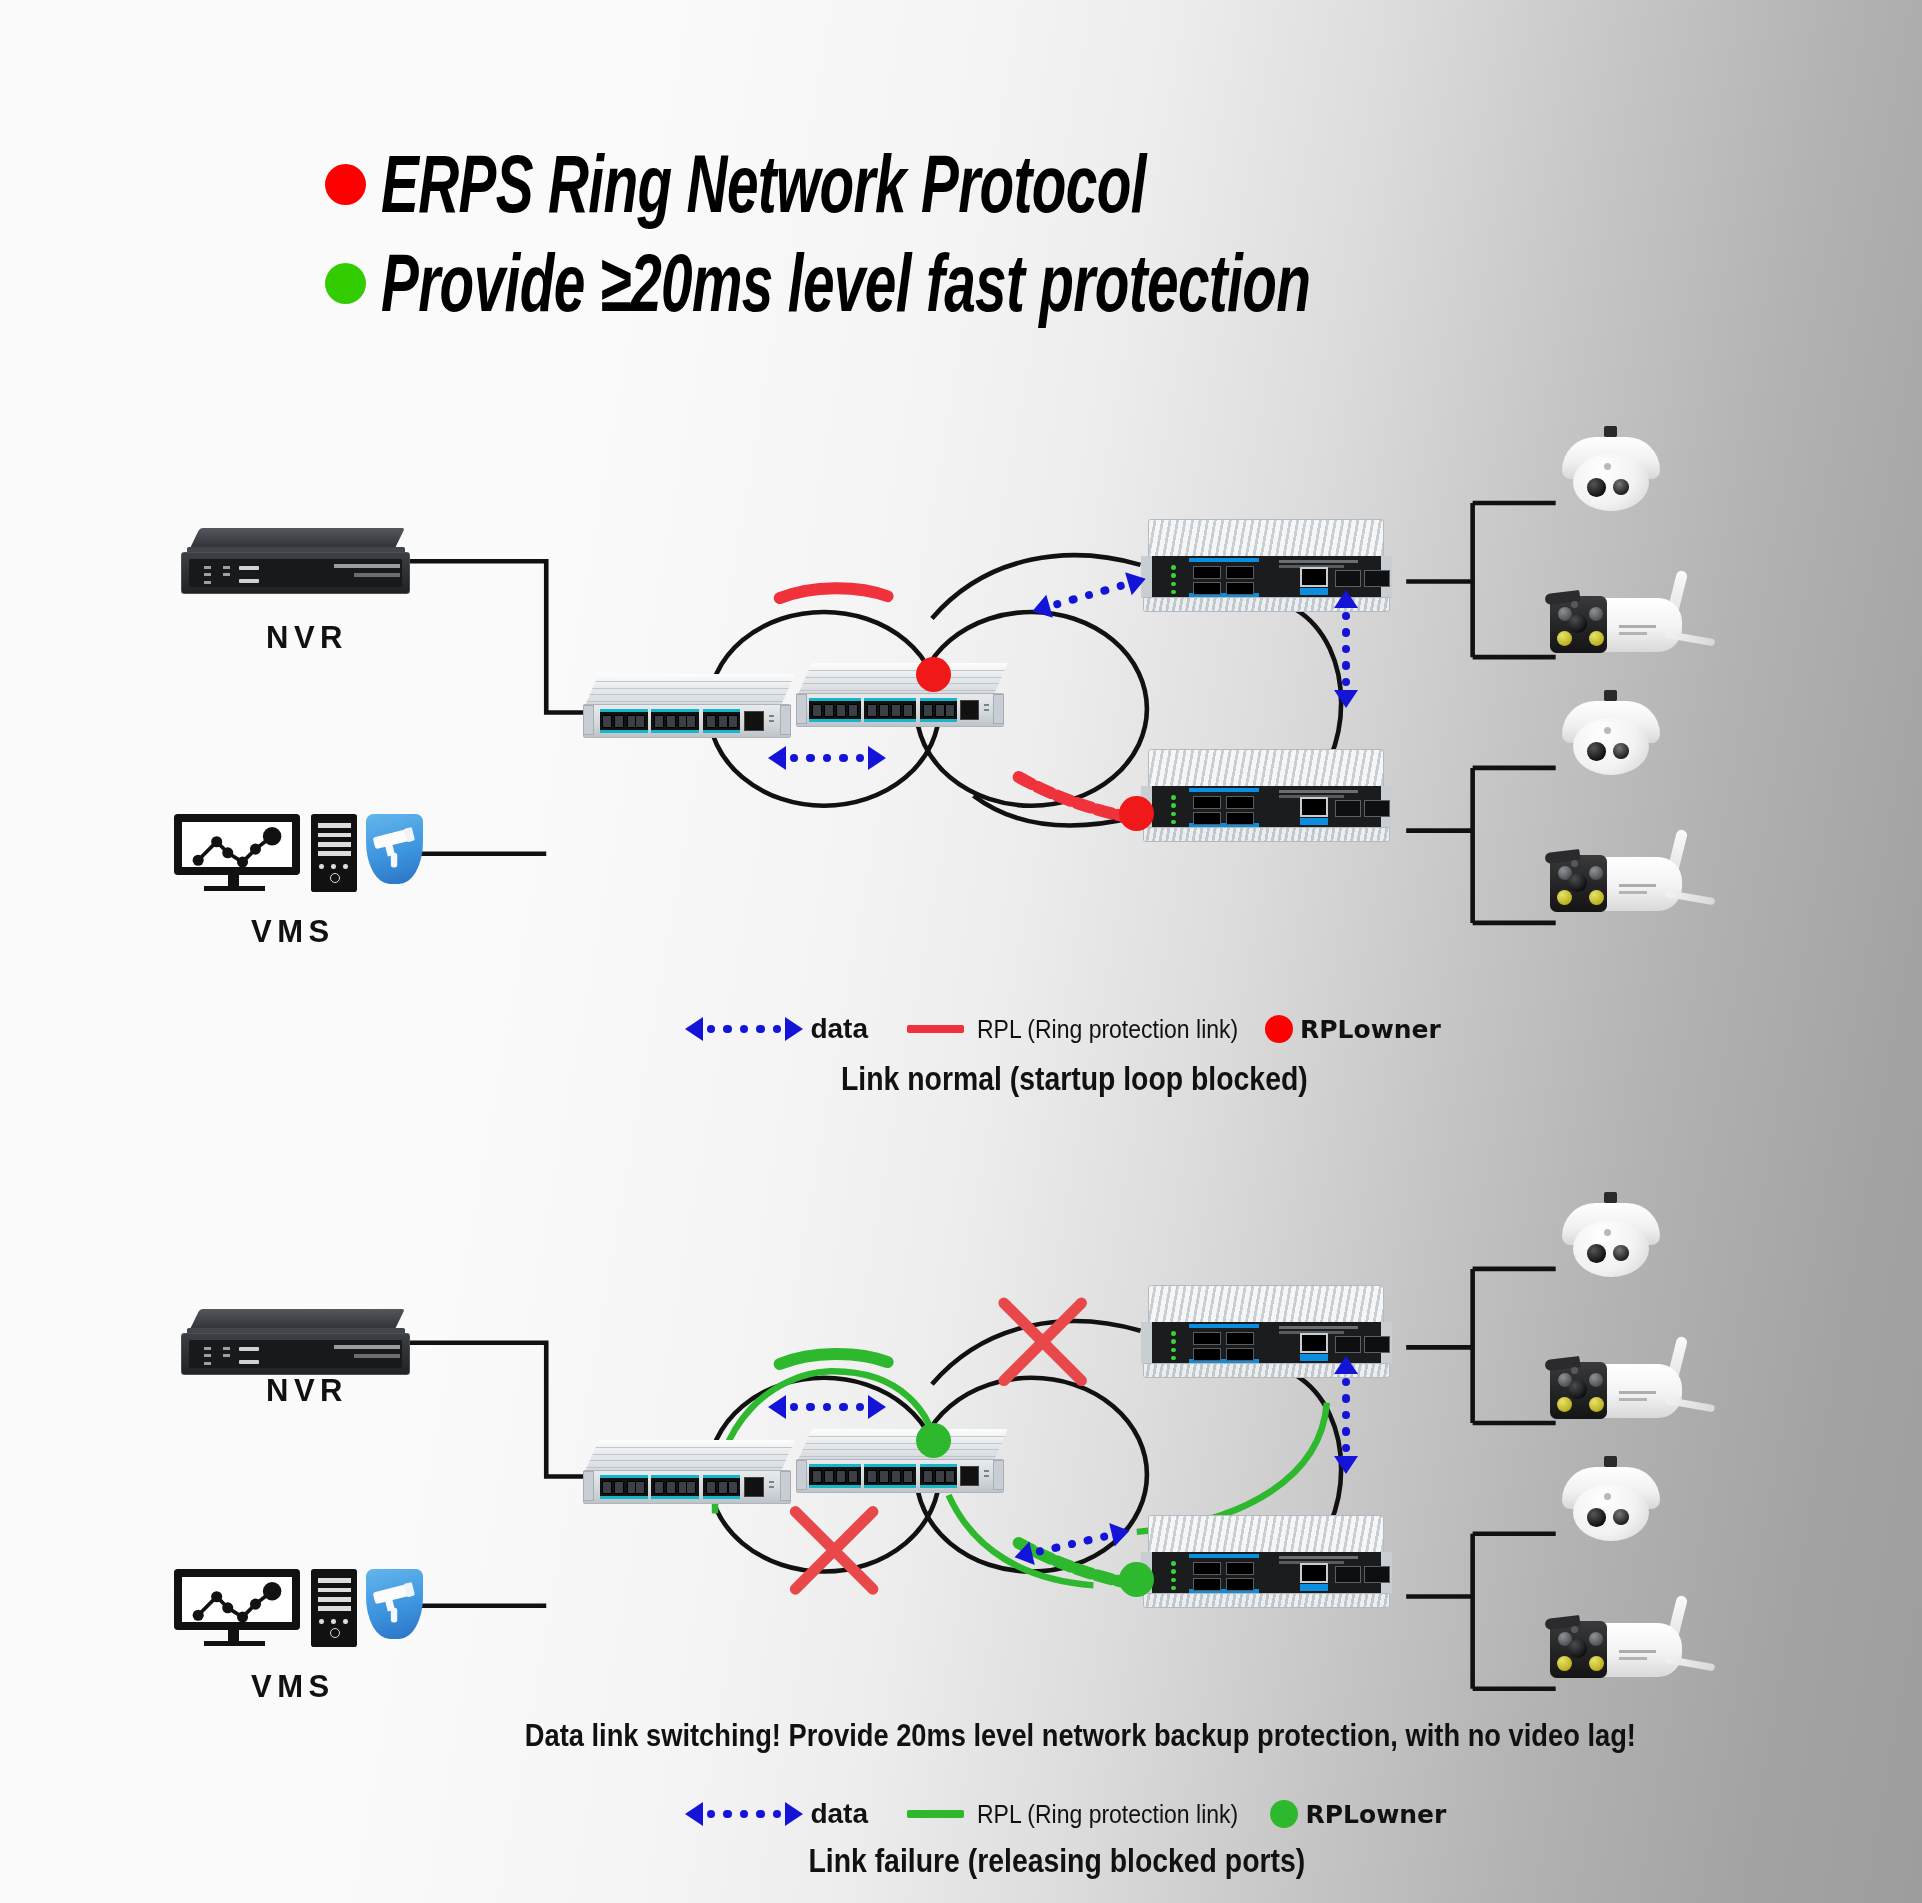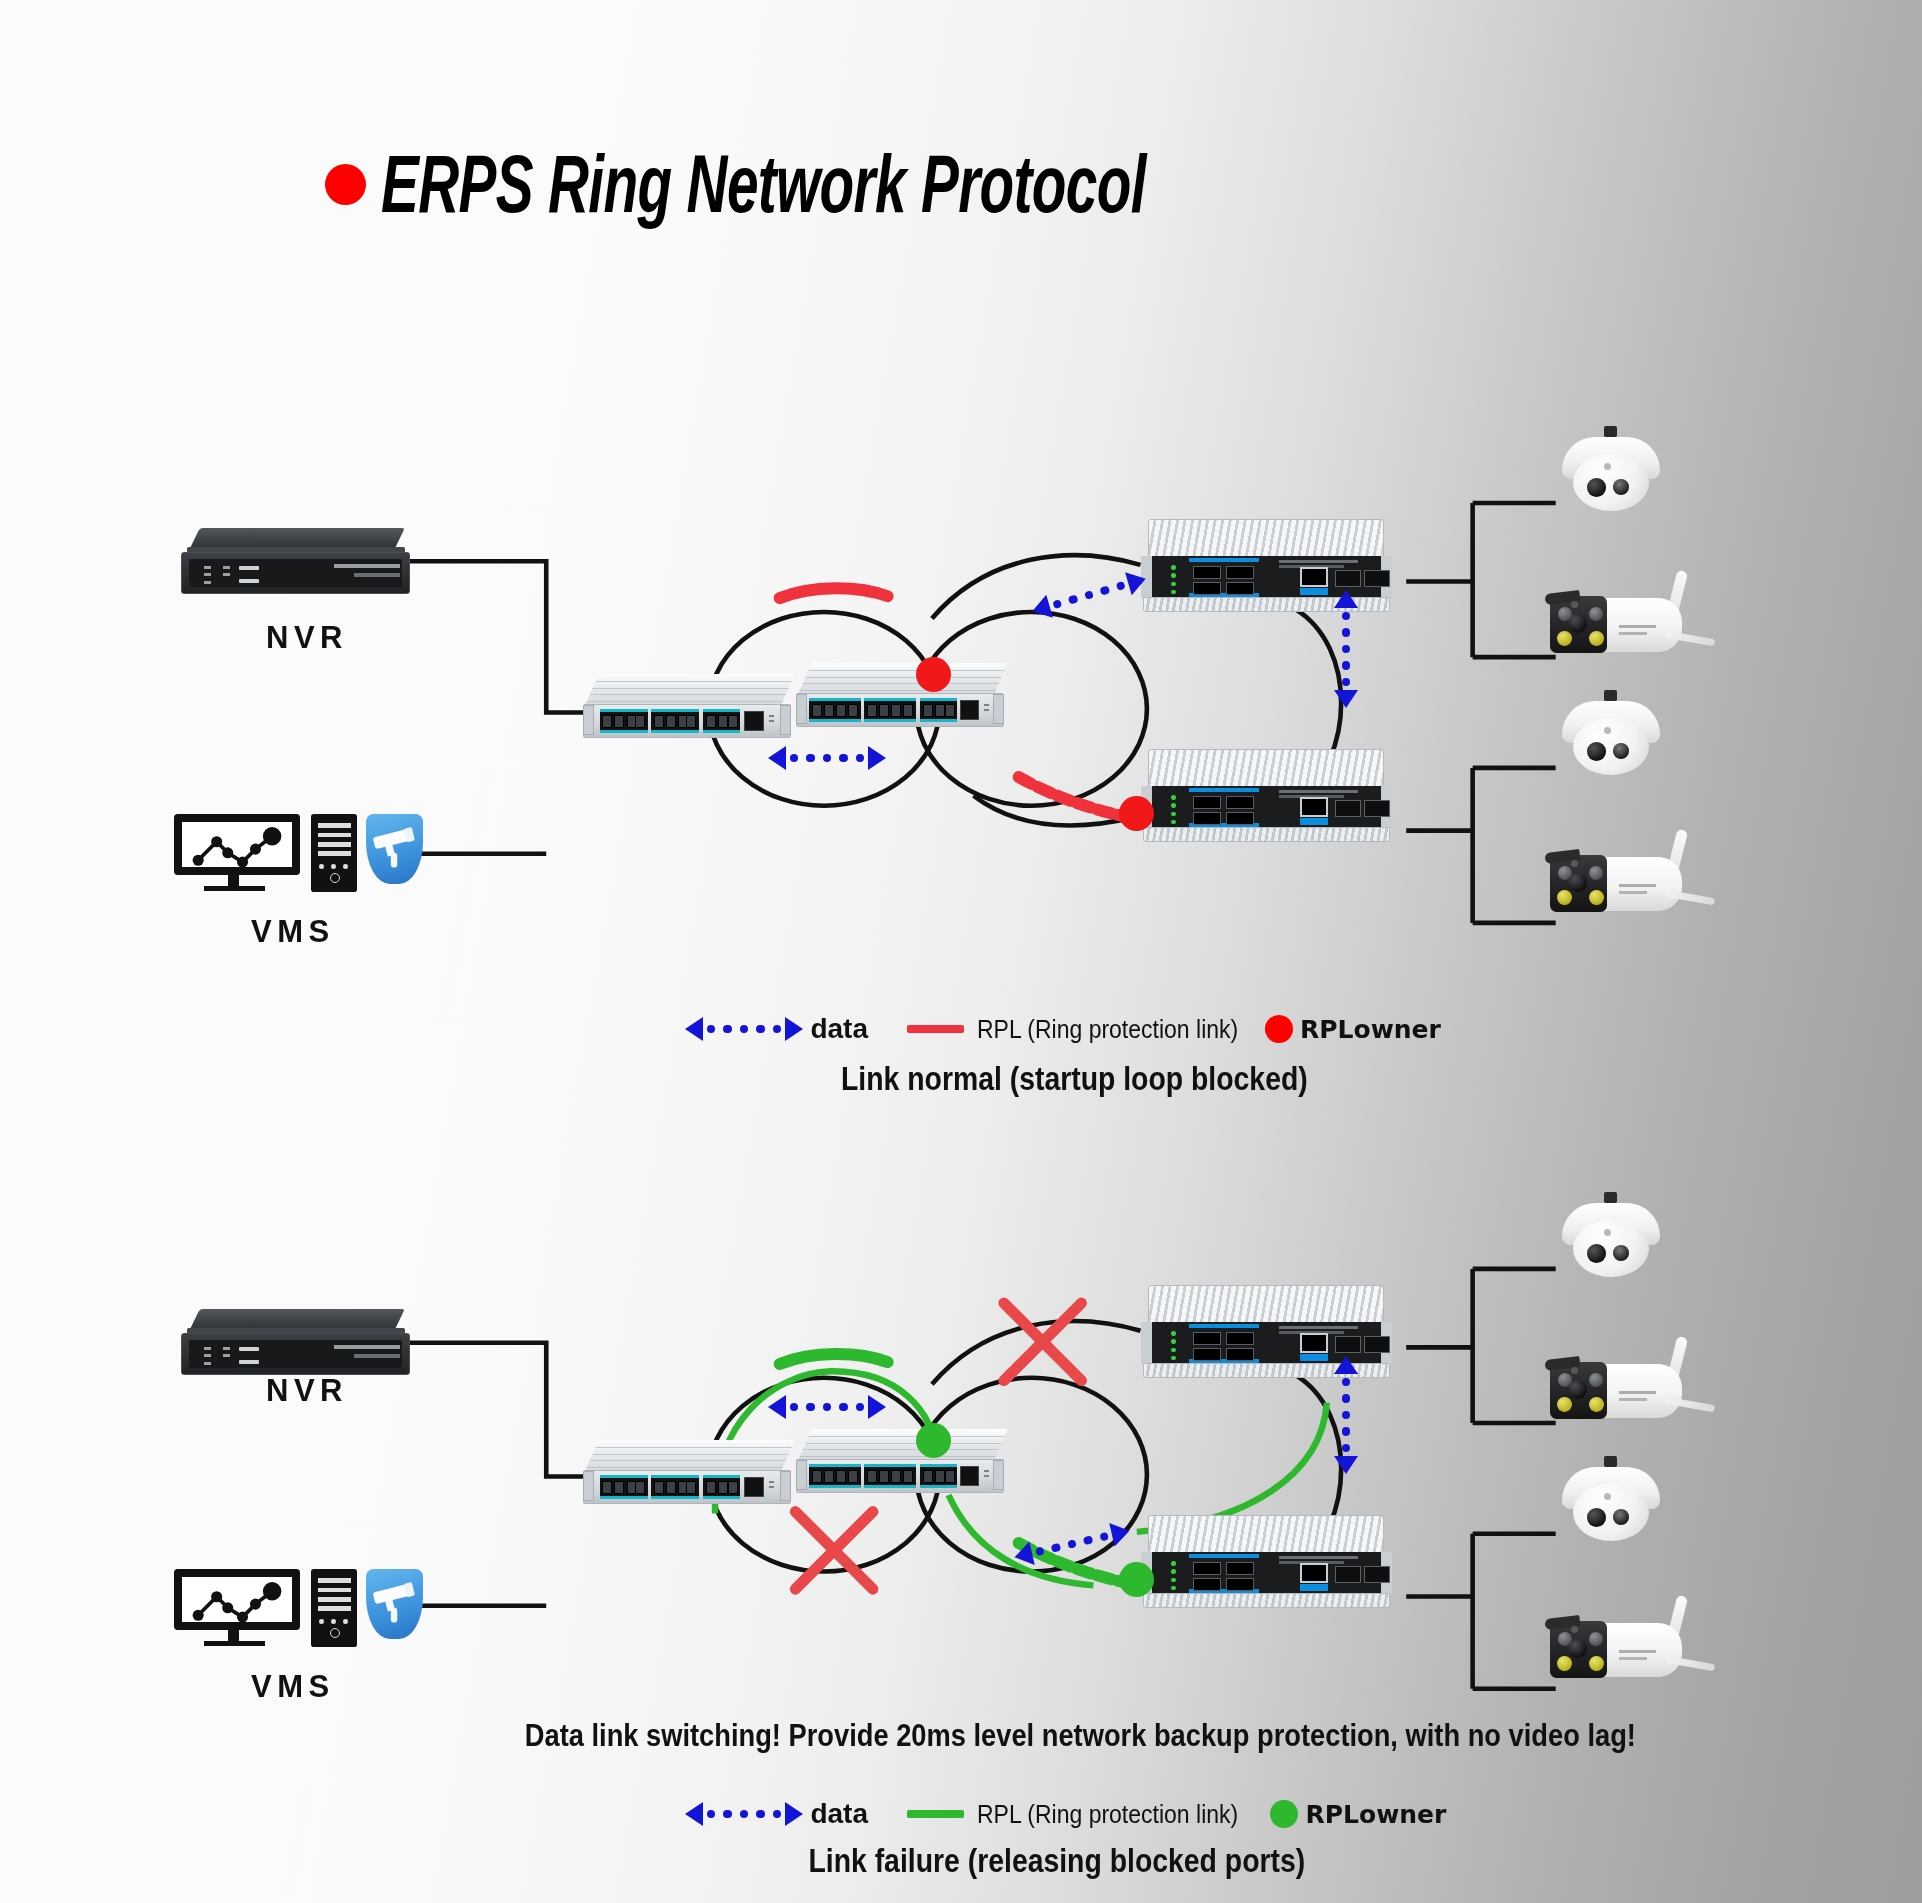--- a/index.html
+++ b/index.html
@@ -156,20 +156,24 @@
 </head>
 <body>
 
 <div class="stage">
 
   <div class="abs" id="title-block">
     <div class="title-row" id="title-line-1">
       <span class="t-bullet" style="background:#ff0000"></span>
       <span class="t-text">ERPS Ring Network Protocol</span>
     </div>
+    <div class="title-row" id="title-line-2">
+      <span class="t-bullet" style="background:#33cc00"></span>
+      <span class="t-text">Provide ≥20ms level fast protection</span>
+    </div>
   </div>
 
   <svg class="overlay" viewBox="0 0 2083 2062">
 
     <path d="M412 608 H592 V772 H632" stroke="#111" stroke-width="5" fill="none"></path>
     <path d="M412 925 H592" stroke="#111" stroke-width="5" fill="none"></path>
 
     <ellipse cx="893" cy="768" rx="125" ry="105" stroke="#111" stroke-width="5" fill="none"></ellipse>
 
     <ellipse cx="1118" cy="768" rx="125" ry="105" stroke="#111" stroke-width="5" fill="none"></ellipse>

